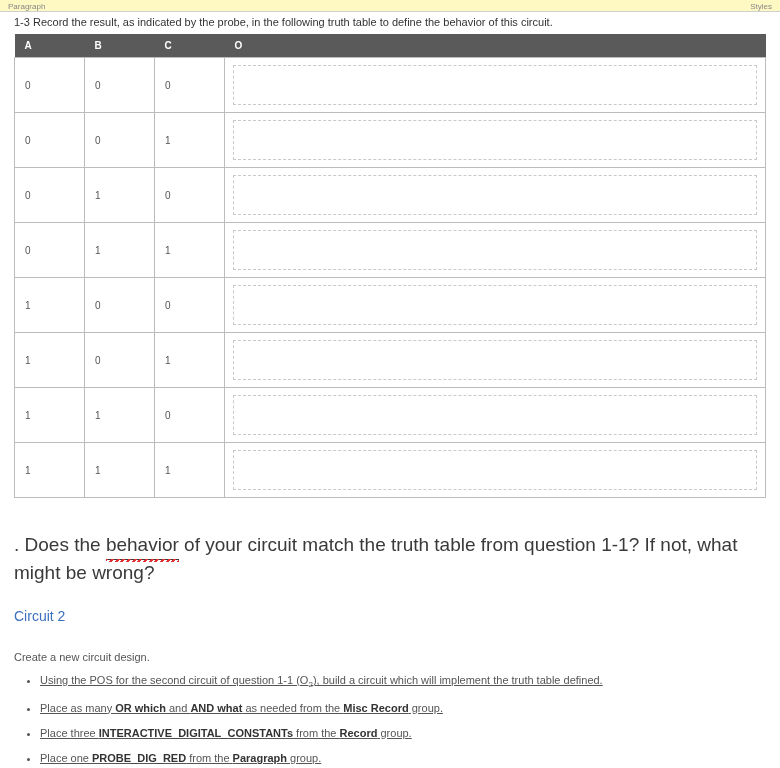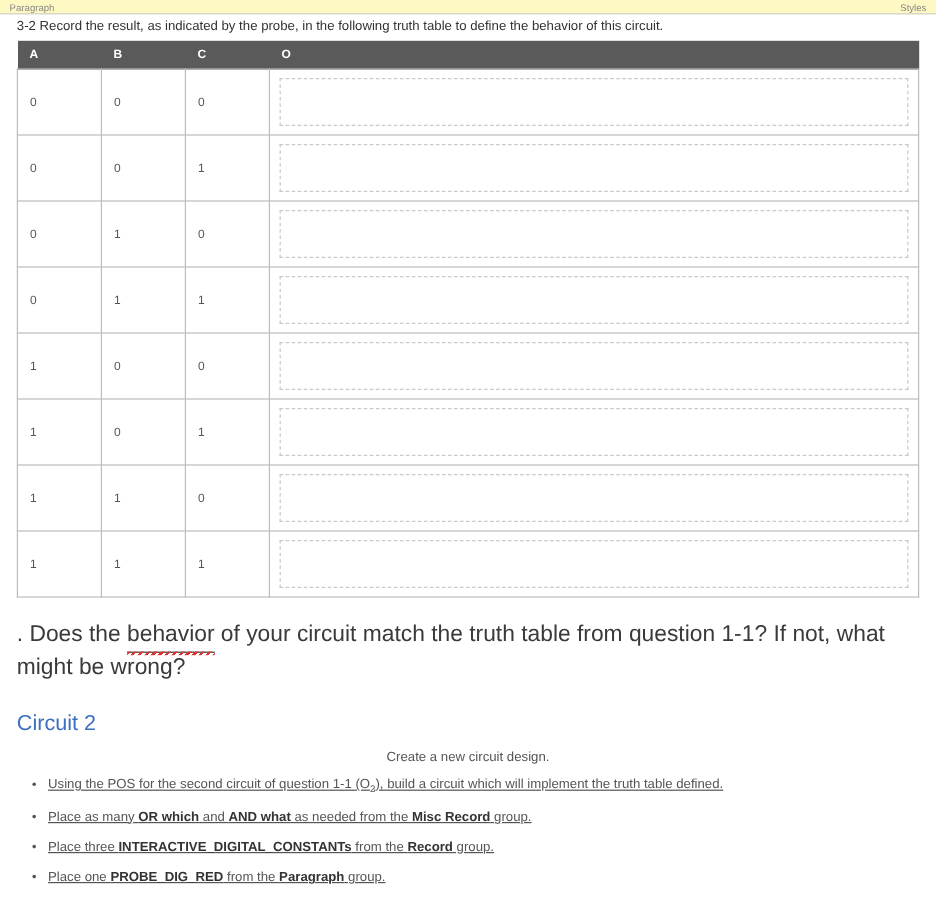--- a/index.html
+++ b/index.html
@@ -61,46 +61,45 @@
   table.truth td.output-cell {
     padding: 6px 8px;
     vertical-align: middle;
   }
   .dashed-box {
     border: 1px dashed #c9c9c9;
     height: 40px;
     width: 100%;
   }
   .question {
-    margin-top: 18px;
+    margin-top: 34px;
     font-size: 19px;
     color: #3a3a3a;
     line-height: 1.4;
   }
   .underline-word {
     border-bottom: 1px solid #3a3a3a;
     display: inline-block;
     position: relative;
   }
   .squiggle {
     position: absolute;
     left: 0; right: 0; bottom: -3px;
     height: 3px;
     background: repeating-linear-gradient(135deg, #e03030 0 2px, transparent 2px 4px);
   }
   .section-title {
     margin-top: 22px;
-    font-size: 18px;
+    font-size: 14px;
     color: #3b6fbf;
   }
   .subtext {
-    margin-top: 12px;
+    margin-top: 27px;
     font-size: 11px;
     color: #555;
-    text-align: center;
   }
   ul.bullets {
     margin-top: 10px;
     padding-left: 26px;
     list-style: disc;
   }
   ul.bullets li {
     font-size: 11px;
     color: #555;
     margin-bottom: 10px;
@@ -113,21 +112,21 @@
 </head>
 <body>
 
 <div class="top-bar">
   <span>Paragraph</span>
   <span>Styles</span>
 </div>
 
 <div class="content">
 
-  <div class="instruction">3-2 Record the result, as indicated by the probe, in the following truth table to define the behavior of this circuit.</div>
+  <div class="instruction">1-3 Record the result, as indicated by the probe, in the following truth table to define the behavior of this circuit.</div>
 
   <table class="truth">
     <thead>
       <tr>
         <th class="col-a">A</th>
         <th class="col-b">B</th>
         <th class="col-c">C</th>
         <th class="col-o">O</th>
       </tr>
     </thead>

